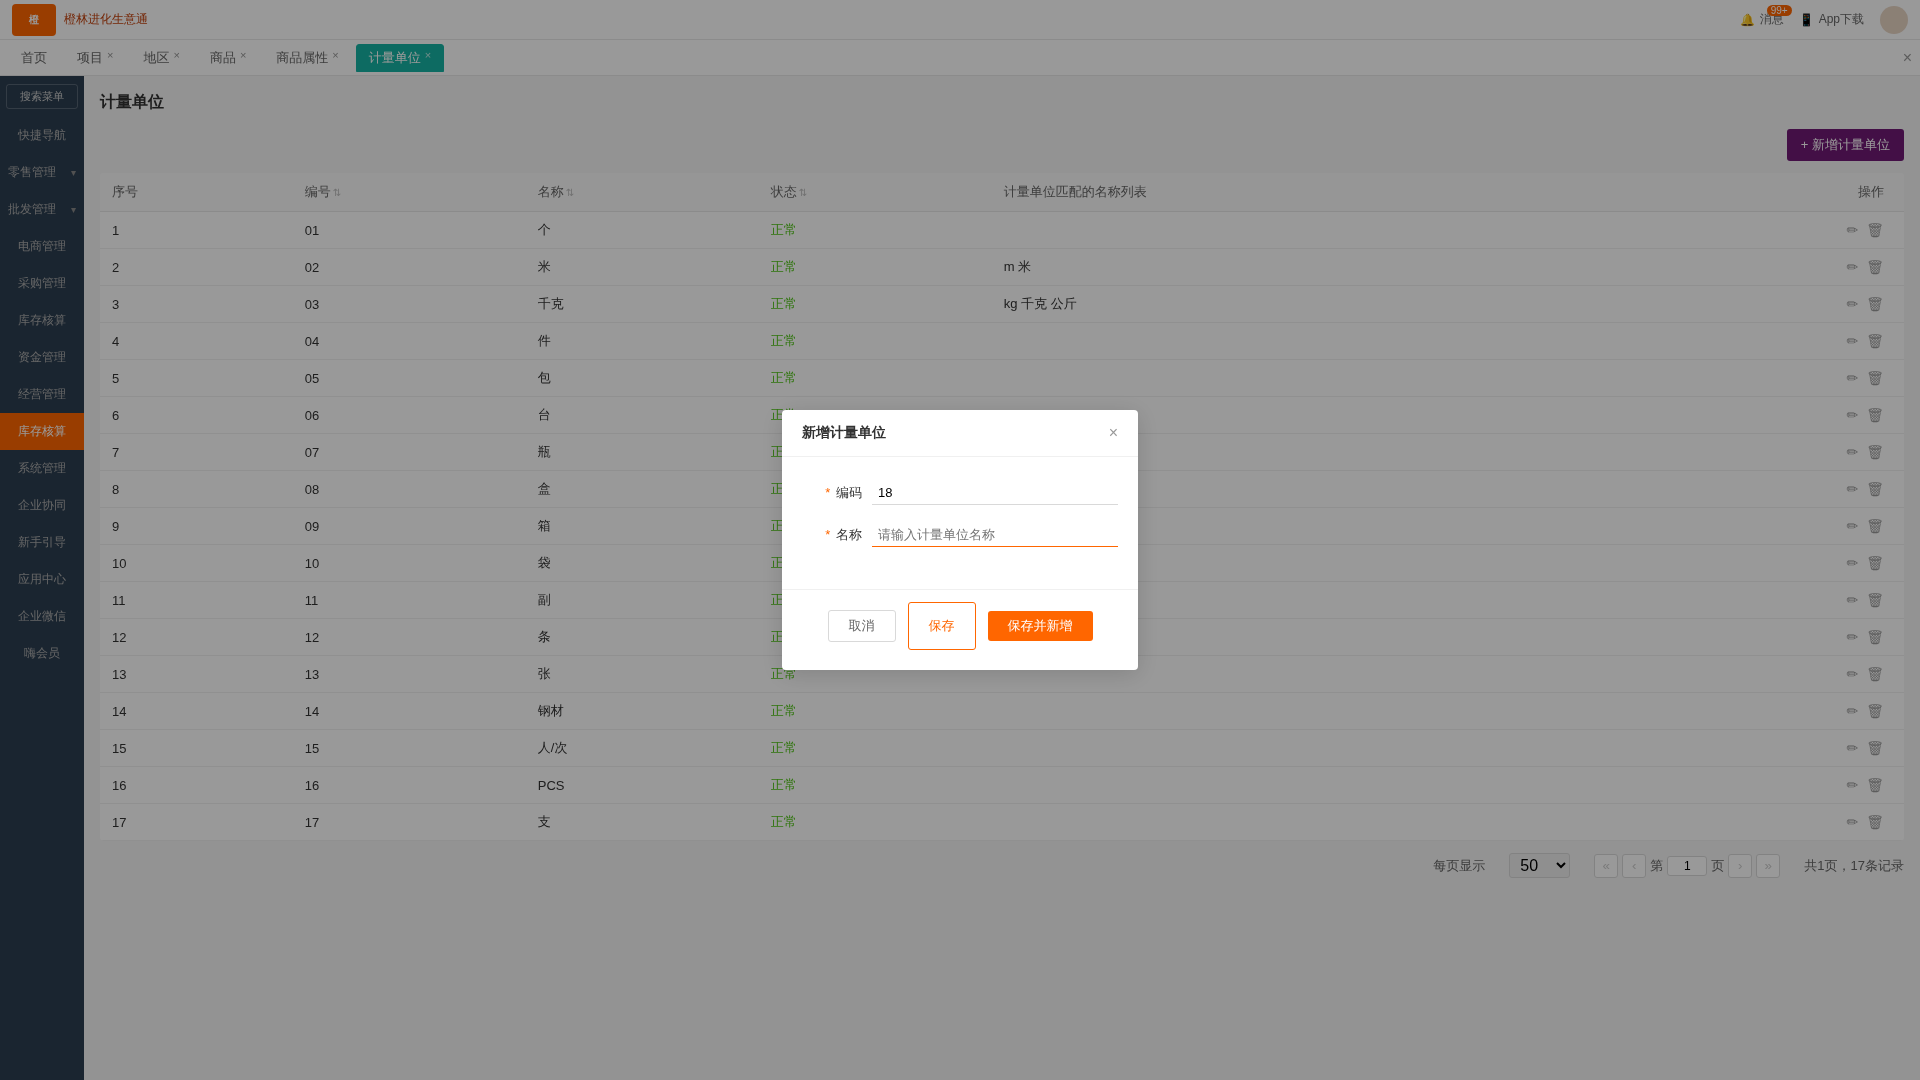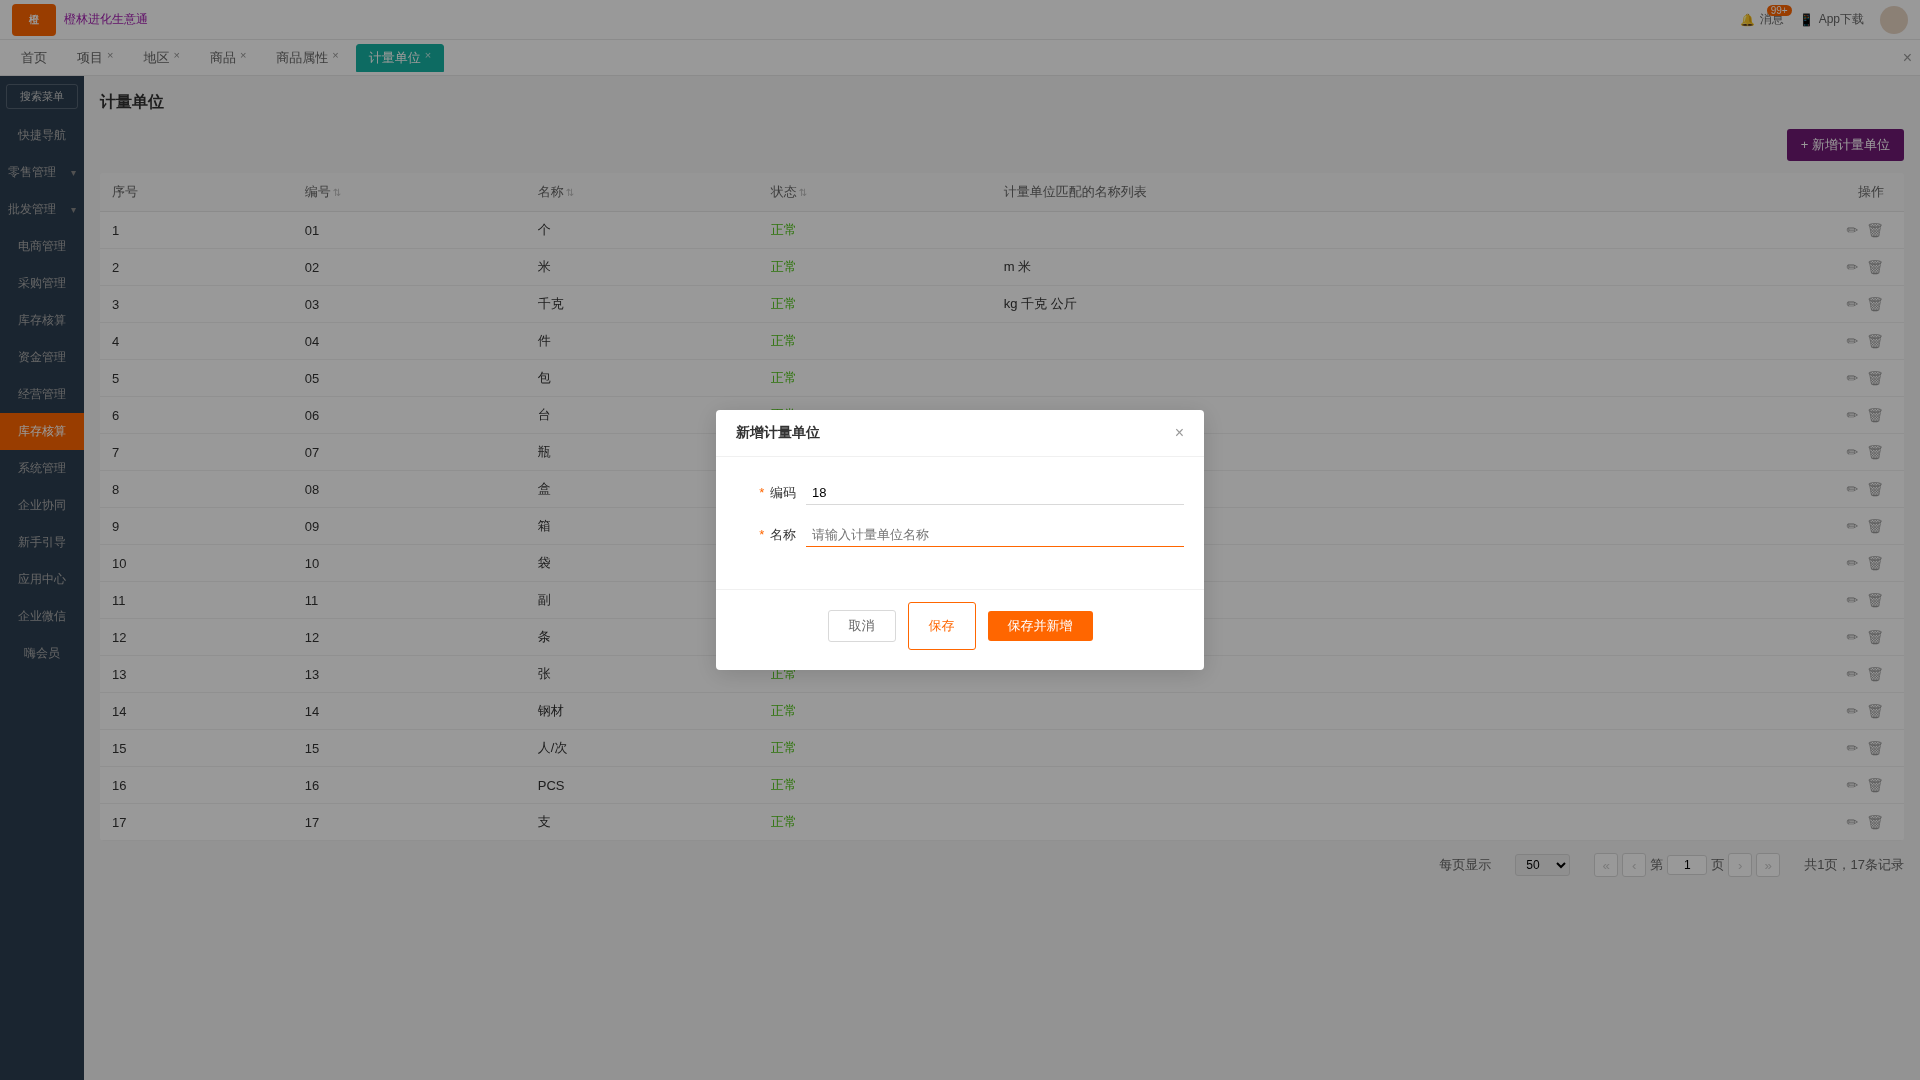--- a/index.html
+++ b/index.html
@@ -2,21 +2,21 @@
 <html><head>
   <meta charset="utf-8">
   <style>
     * { box-sizing: border-box; margin: 0; padding: 0; }
     body { font-family: 'Microsoft YaHei', Arial, sans-serif; font-size: 13px; background: #f0f2f5; color: #333; height: 1080px; width: 1920px; overflow: hidden; display: flex; flex-direction: column; }
 
     
     .top-bar { height: 40px; background: #fff; display: flex; align-items: center; padding: 0 12px; border-bottom: 1px solid #e8e8e8; flex-shrink: 0; justify-content: space-between; }
     .top-bar-left { display: flex; align-items: center; gap: 8px; }
     .logo { width: 44px; height: 32px; background: #f60; border-radius: 4px; display: flex; align-items: center; justify-content: center; color: #fff; font-size: 10px; font-weight: bold; }
-    .brand-name { font-size: 12px; color: #a21caf; }
+    .brand-name { font-size: 12px; color: #c2410c; }
     .top-bar-right { display: flex; align-items: center; gap: 16px; }
     .msg-btn { display: flex; align-items: center; gap: 4px; font-size: 12px; color: #666; cursor: pointer; position: relative; }
     .badge { background: #f60; color: #fff; border-radius: 8px; padding: 0 4px; font-size: 10px; position: absolute; top: -6px; right: -8px; }
     .app-btn { display: flex; align-items: center; gap: 4px; font-size: 12px; color: #666; cursor: pointer; }
     .avatar { width: 28px; height: 28px; background: #e8d5c4; border-radius: 50%; }
 
     
     .tab-bar { height: 36px; background: #fff; display: flex; align-items: center; padding: 0 8px; border-bottom: 1px solid #e8e8e8; flex-shrink: 0; gap: 4px; }
     .tab { display: flex; gap: 4px; padding: 4px 12px; border-radius: 3px 3px 0 0; font-size: 13px; cursor: pointer; color: #666; border: 1px solid transparent; }
     .tab.active { background: #17b3a3; color: #fff; border-color: #17b3a3; }
@@ -45,29 +45,29 @@
     
     .data-table { width: 100%; border-collapse: collapse; background: #fff; border-radius: 4px; overflow: hidden; }
     .data-table th { background: #fafafa; border-bottom: 1px solid #e8e8e8; padding: 10px 12px; text-align: left; font-weight: normal; color: #666; font-size: 13px; }
     .data-table td { border-bottom: 1px solid #f0f0f0; padding: 9px 12px; font-size: 13px; }
     .status-normal { color: #52c41a; }
     .action-btns { display: flex; gap: 8px; }
     .action-btn { color: #999; cursor: pointer; font-size: 14px; }
 
     
     .pagination { display: flex; align-items: center; justify-content: flex-end; padding: 12px 0; gap: 24px; font-size: 13px; color: #666; }
-    .page-size-select { border: 1px solid #d9d9d9; border-radius: 3px; padding: 2px 6px; font-size: 12px; }
+    .page-size-select { border: 1px solid #d9d9d9; border-radius: 3px; padding: 2px 6px; font-size: 16px; }
     .page-nav { display: flex; align-items: center; gap: 4px; }
     .page-nav-btn { width: 24px; height: 24px; border: 1px solid #d9d9d9; border-radius: 3px; display: flex; align-items: center; justify-content: center; cursor: pointer; color: #666; background: #fff; }
     .page-nav-btn.disabled { color: #ccc; cursor: not-allowed; }
     .page-input { width: 40px; border: 1px solid #d9d9d9; border-radius: 3px; text-align: center; padding: 2px 4px; font-size: 12px; }
 
     
     .modal-overlay { position: fixed; top: 0; left: 0; right: 0; bottom: 0; background: rgba(0,0,0,0.4); display: flex; align-items: center; justify-content: center; z-index: 1000; }
-    .modal { background: #fff; border-radius: 4px; width: 488px; box-shadow: 0 4px 24px rgba(0,0,0,0.15); }
+    .modal { background: #fff; border-radius: 4px; width: 356px; box-shadow: 0 4px 24px rgba(0,0,0,0.15); }
     .modal-header { display: flex; align-items: center; justify-content: space-between; padding: 14px 20px; border-bottom: 1px solid #f0f0f0; }
     .modal-title { font-size: 14px; font-weight: bold; color: #333; }
     .modal-close { cursor: pointer; color: #999; font-size: 16px; }
     .modal-body { padding: 24px 20px; }
     .form-row { display: flex; align-items: center; margin-bottom: 18px; }
     .form-label { width: 60px; text-align: right; margin-right: 10px; font-size: 13px; color: #333; }
     .required-star { color: #f60; margin-right: 2px; }
     .form-input { flex: 1; border: none; border-bottom: 1px solid #d9d9d9; padding: 4px 6px; font-size: 13px; outline: none; }
     .form-input.focused { border-bottom-color: #f60; }
     .modal-footer { display: flex; align-items: center; justify-content: center; padding: 12px 20px 20px; gap: 12px; border-top: 1px solid #f0f0f0; }

